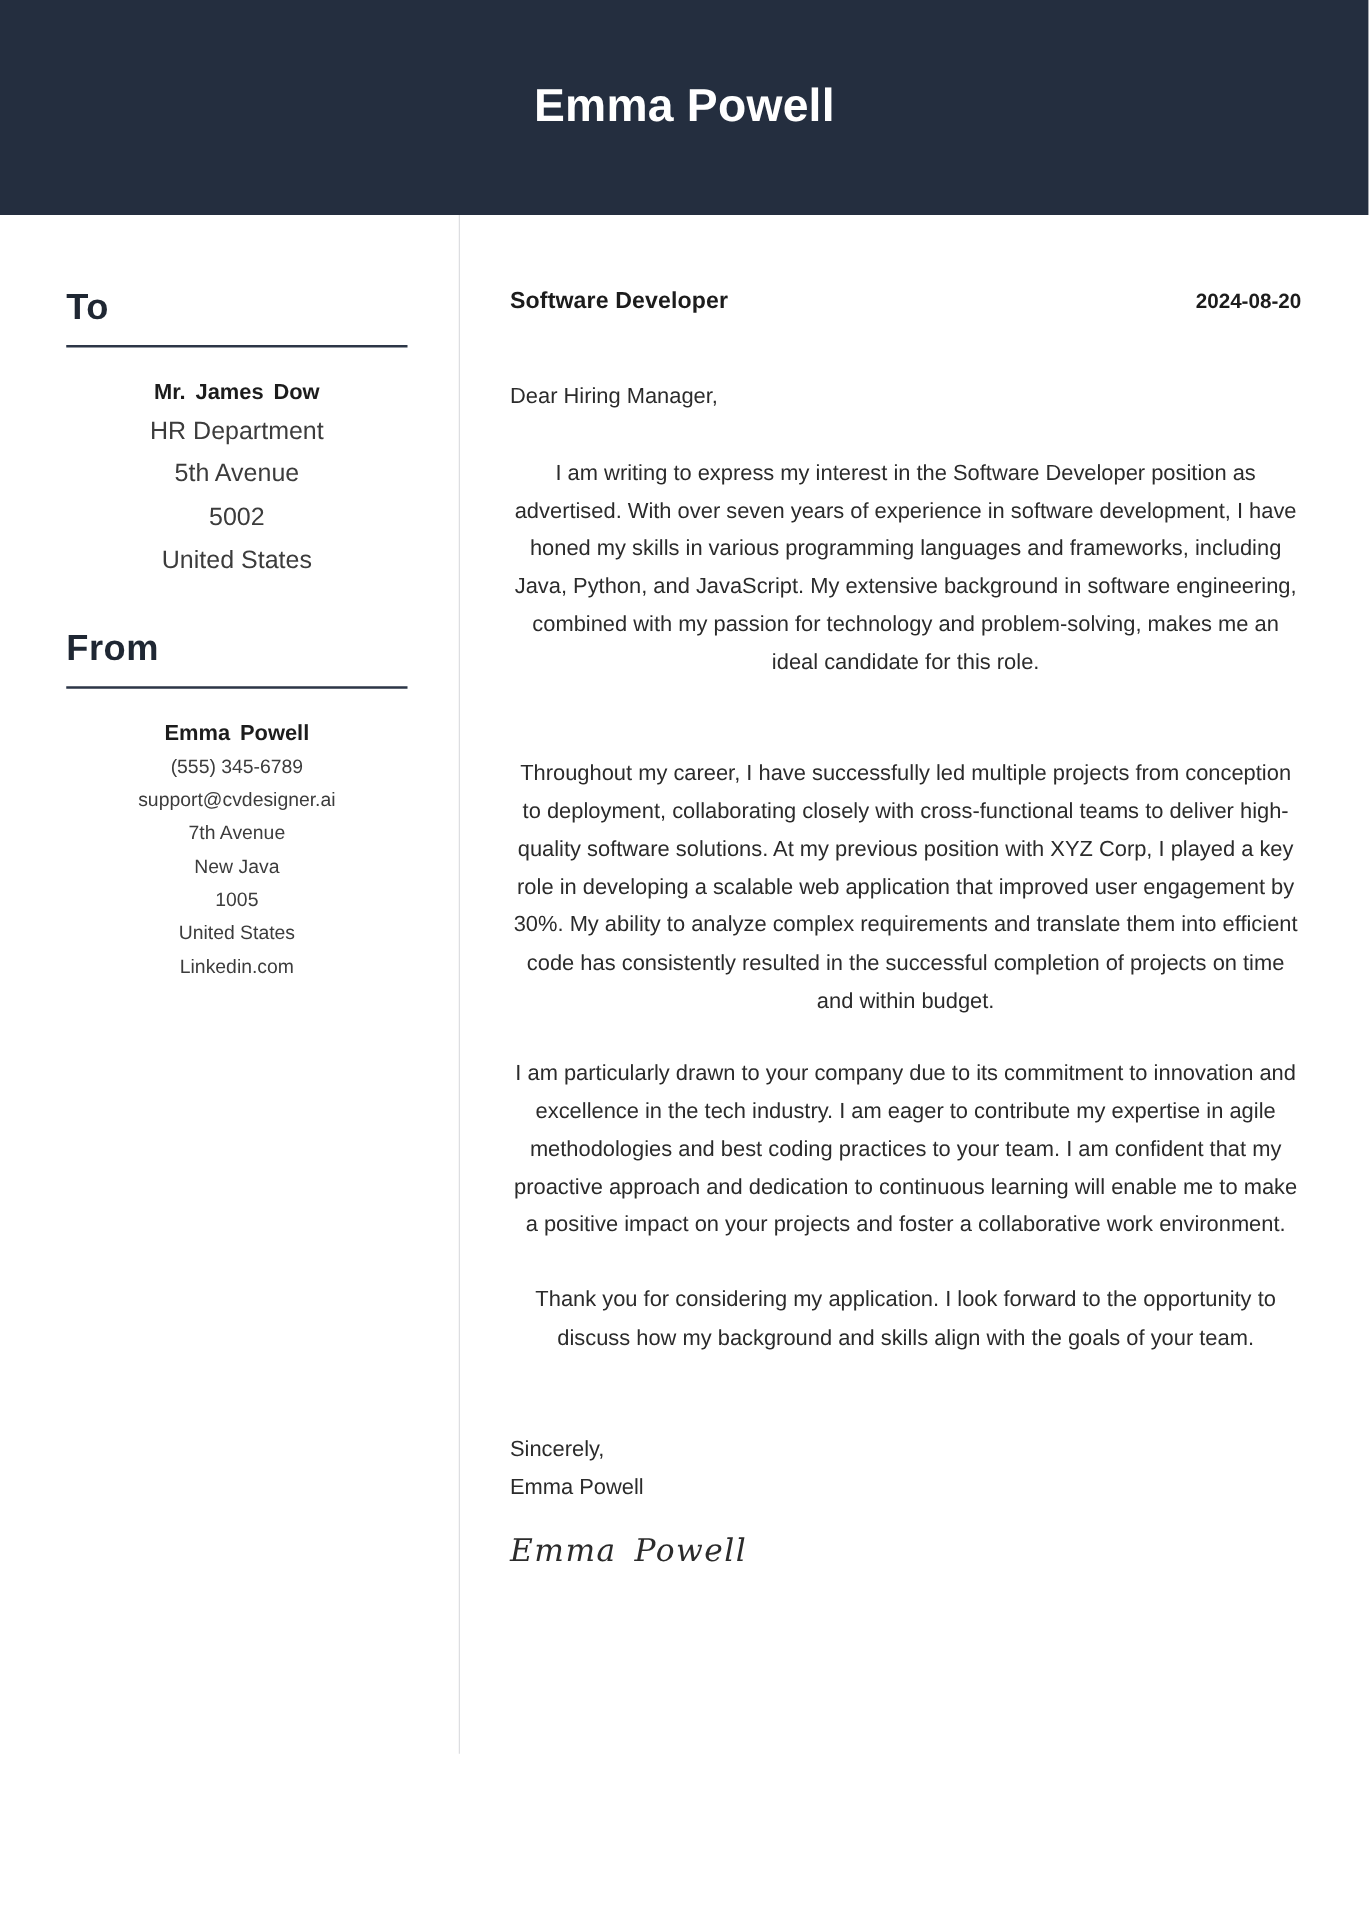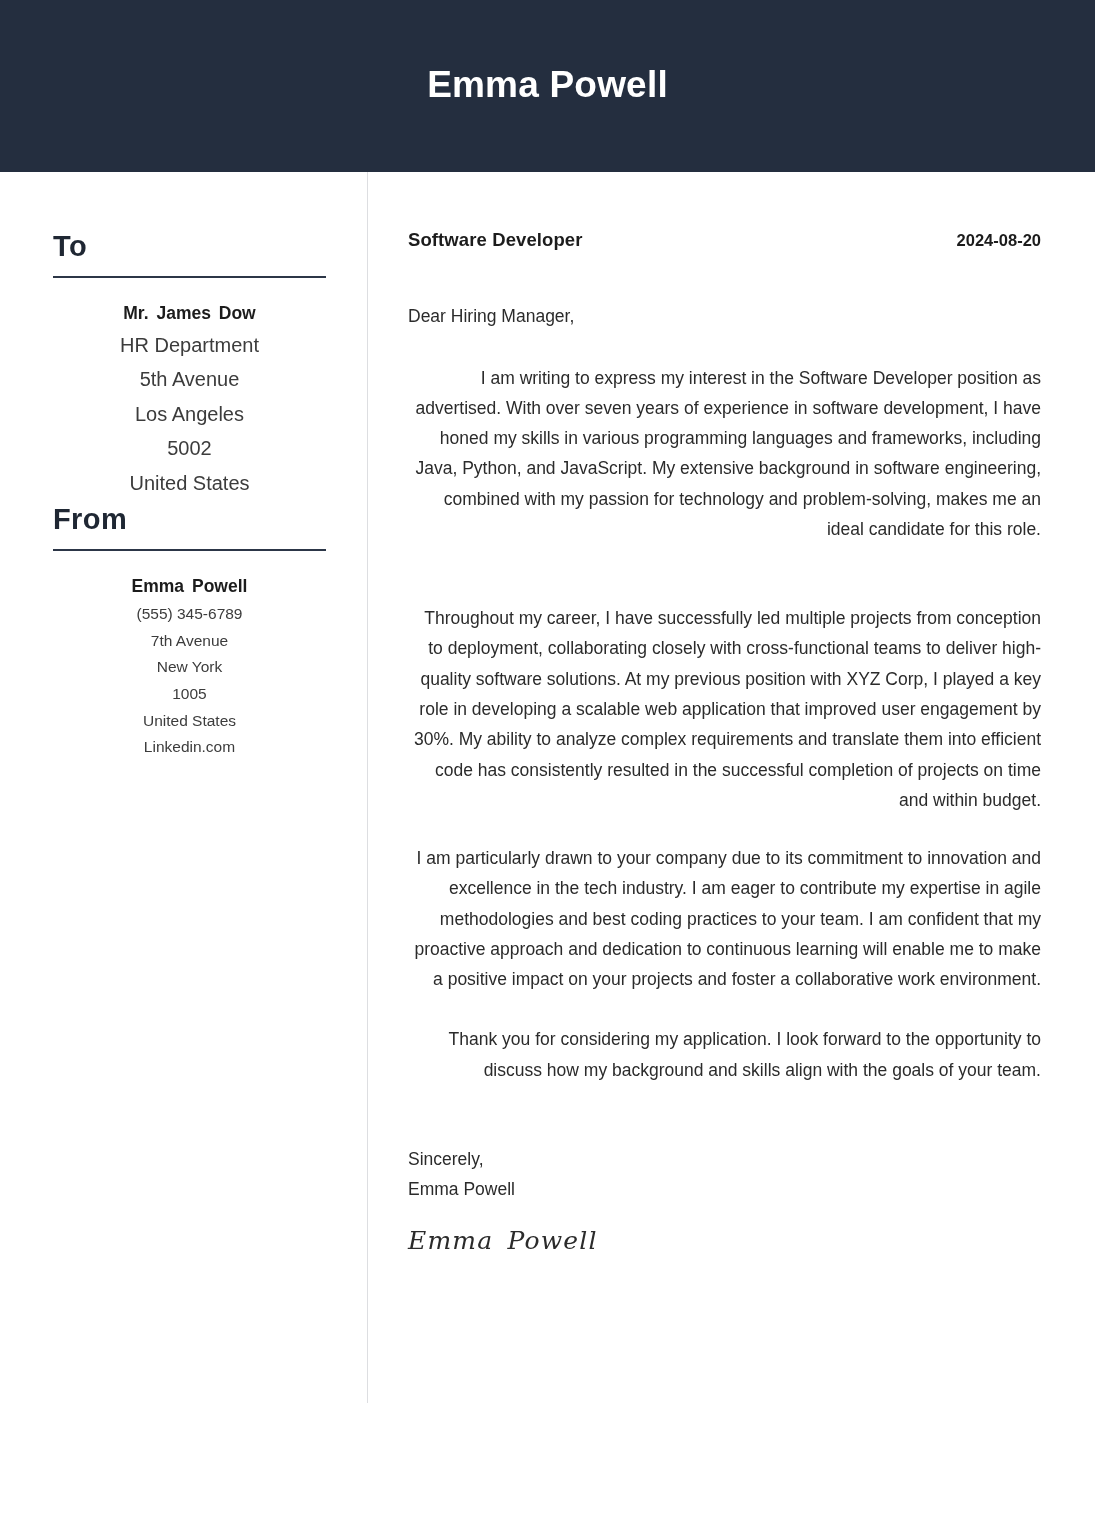--- a/index.html
+++ b/index.html
@@ -129,21 +129,21 @@
   .salutation {
     margin-top: 50px;
     font-size: 17.5px;
     color: #2b2b2b;
     line-height: 1.75;
   }
   .para {
     font-size: 17.5px;
     color: #2b2b2b;
     line-height: 1.73;
-    text-align: right;
+    text-align: center;
   }
   #para-0 { margin-top: 31px; }
   #para-1 { margin-top: 59px; }
   #para-2 { margin-top: 28px; }
   #para-3 { margin-top: 30px; }
 
   .closing {
     margin-top: 59px;
     font-size: 17.5px;
     color: #2b2b2b;
@@ -175,34 +175,34 @@
 
     <div class="sidebar">
 
       <div id="to-heading-wrap">
         <div class="side-section-title">To</div>
         <div class="side-rule"></div>
         <div class="side-block">
           <div class="side-name">Mr. James Dow</div>
           <div class="side-line">HR Department</div>
           <div class="side-line">5th Avenue</div>
-          <div class="side-line">Los Angeles</div>
           <div class="side-line">5002</div>
           <div class="side-line">United States</div>
         </div>
       </div>
 
       <div id="from-heading-wrap">
         <div class="side-section-title">From</div>
         <div class="side-rule"></div>
         <div class="side-block">
           <div class="side-name">Emma Powell</div>
           <div class="side-line-sm">(555) 345-6789</div>
+          <div class="side-line-sm">support@cvdesigner.ai</div>
           <div class="side-line-sm">7th Avenue</div>
-          <div class="side-line-sm">New York</div>
+          <div class="side-line-sm">New Java</div>
           <div class="side-line-sm">1005</div>
           <div class="side-line-sm">United States</div>
           <div class="side-line-sm">Linkedin.com</div>
         </div>
       </div>
 
     </div>
 
     <div class="letter">
 

